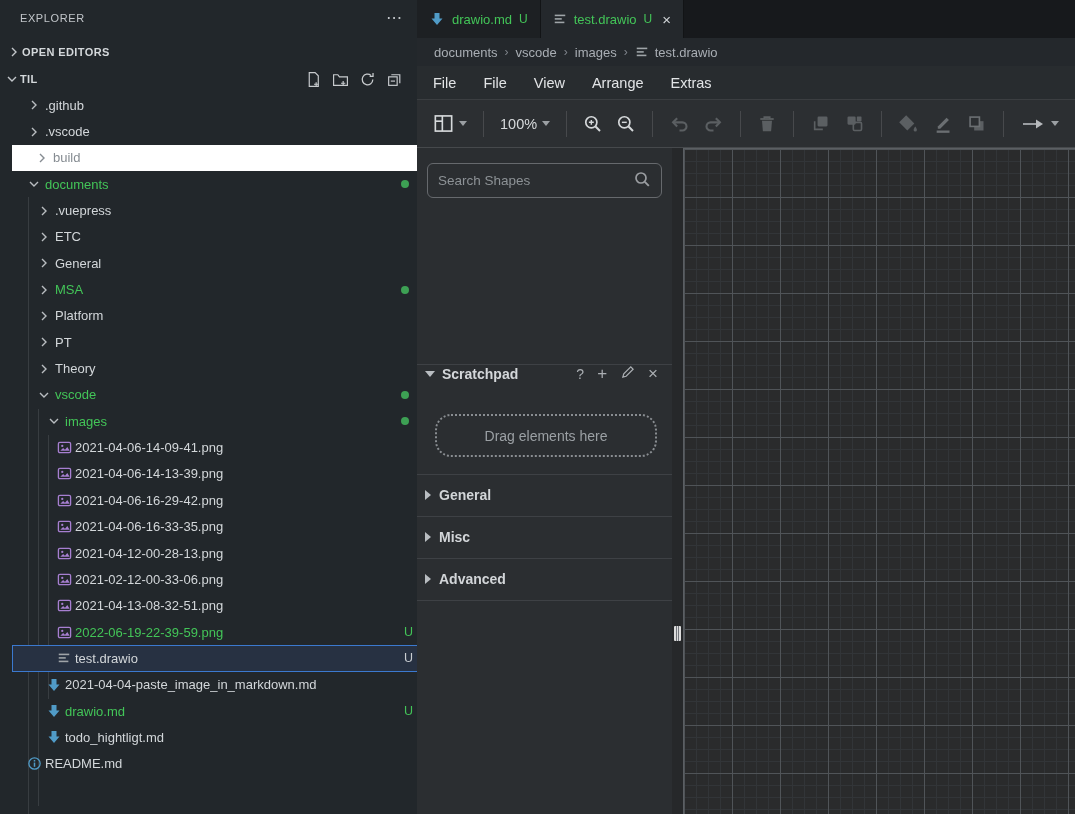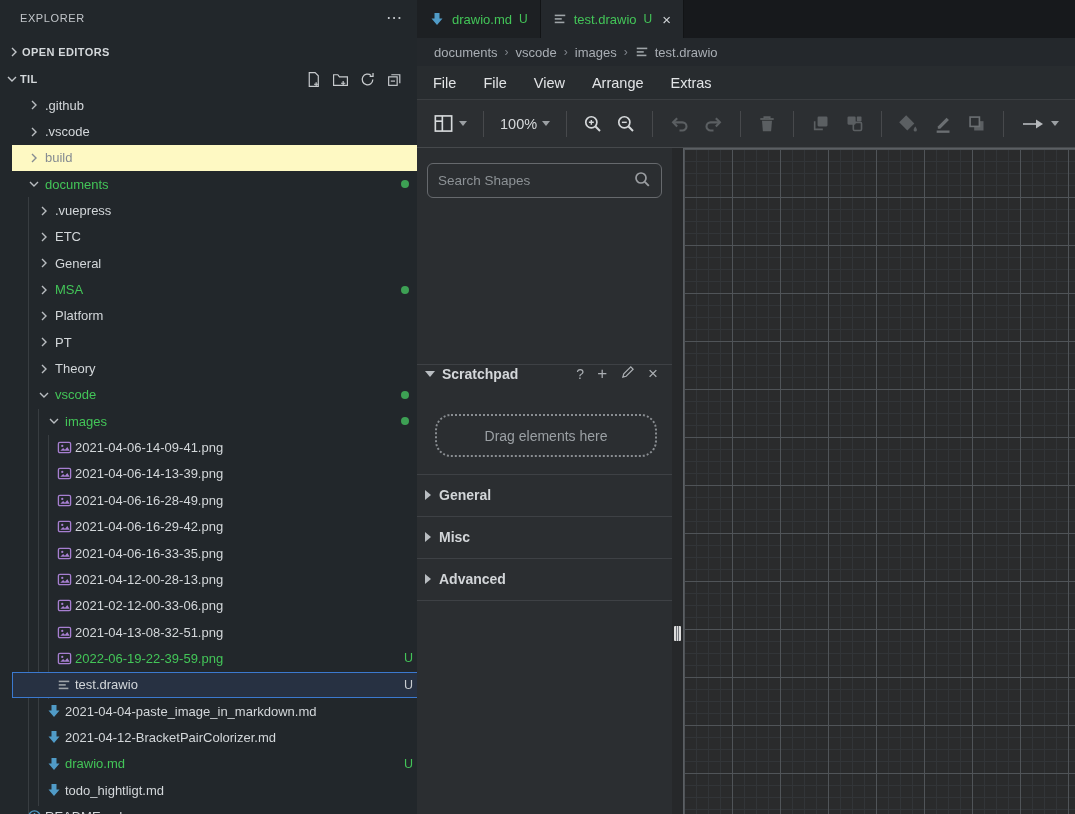--- a/index.html
+++ b/index.html
@@ -22,21 +22,21 @@
   .til-actions { margin-left:auto; display:flex; align-items:center; gap:10px;
     padding-right:14px; }
   .til-actions svg { display:block; }
   .chev { flex:0 0 16px; display:flex; align-items:center; justify-content:center; }
   .tree { position:absolute; top:92px; left:12px; width:100%; height:722px; }
   .row { display:flex; align-items:center; height:26.35px; width:100%;
     color:#d3d7da; font-size:13px; cursor:pointer; position:relative; }
   .row .label { white-space:nowrap; }
   .row .slot { flex:0 0 16px; display:flex; align-items:center; justify-content:center; margin-right:3px;}
   .row.green .label { color:#43c558; }
-  .row.dim { background:#fef9c3; }
+  .row.dim { background:#ffffff;padding-left:8px; }
   .row.dim .label { color:#868c92; }
   .row.dim .chev-i path{ stroke:#868c92; }
   .row.selected { background:#273142; box-shadow:inset 0 0 0 1px #3b79cf; }
   .dot { width:8px; height:8px; border-radius:50%; background:#3da054;
     margin-left:auto; margin-right:20px; flex:0 0 8px; }
   .badge { margin-left:auto; margin-right:16px; color:#43c558; font-size:12.5px; }
   .row.selected .badge { color:#c9cdd1; }
   .guide { position:absolute; width:1px; background:#383d41; }
 
   
@@ -315,31 +315,20 @@
         </div>
         <div class="row">
           <span style="flex: 0 0 44px;"></span>
           <span class="slot">
             <svg width="15" height="15" viewBox="0 0 16 16">
               <rect x="1.5" y="2.5" width="13" height="11" rx="1.5" fill="none" stroke="#a77fd1" stroke-width="1.4"></rect>
               <circle cx="5.6" cy="6.3" r="1.2" fill="#a77fd1"></circle>
               <path d="M3.5 11.5l3-3 2 2 2.5-3 2.5 4z" fill="#a77fd1"></path>
             </svg>
           </span>
-          <span class="label">2021-04-06-16-28-49.png</span>
-        </div>
-        <div class="row">
-          <span style="flex: 0 0 44px;"></span>
-          <span class="slot">
-            <svg width="15" height="15" viewBox="0 0 16 16">
-              <rect x="1.5" y="2.5" width="13" height="11" rx="1.5" fill="none" stroke="#a77fd1" stroke-width="1.4"></rect>
-              <circle cx="5.6" cy="6.3" r="1.2" fill="#a77fd1"></circle>
-              <path d="M3.5 11.5l3-3 2 2 2.5-3 2.5 4z" fill="#a77fd1"></path>
-            </svg>
-          </span>
           <span class="label">2021-04-06-16-29-42.png</span>
         </div>
         <div class="row">
           <span style="flex: 0 0 44px;"></span>
           <span class="slot">
             <svg width="15" height="15" viewBox="0 0 16 16">
               <rect x="1.5" y="2.5" width="13" height="11" rx="1.5" fill="none" stroke="#a77fd1" stroke-width="1.4"></rect>
               <circle cx="5.6" cy="6.3" r="1.2" fill="#a77fd1"></circle>
               <path d="M3.5 11.5l3-3 2 2 2.5-3 2.5 4z" fill="#a77fd1"></path>
             </svg>
@@ -404,29 +393,20 @@
           <span class="badge">U</span>
         </div>
         <div class="row">
           <span style="flex: 0 0 34px;"></span>
           <span class="slot">
             <svg width="16" height="16" viewBox="0 0 16 16">
               <path d="M8 14L2.5 7.5H5.5V2h5v5.5h3z" fill="#509bc7"></path>
             </svg>
           </span>
           <span class="label">2021-04-04-paste_image_in_markdown.md</span>
-        </div>
-        <div class="row">
-          <span style="flex: 0 0 34px;"></span>
-          <span class="slot">
-            <svg width="16" height="16" viewBox="0 0 16 16">
-              <path d="M8 14L2.5 7.5H5.5V2h5v5.5h3z" fill="#509bc7"></path>
-            </svg>
-          </span>
-          <span class="label">2021-04-12-BracketPairColorizer.md</span>
         </div>
         <div class="row green">
           <span style="flex: 0 0 34px;"></span>
           <span class="slot">
             <svg width="16" height="16" viewBox="0 0 16 16">
               <path d="M8 14L2.5 7.5H5.5V2h5v5.5h3z" fill="#509bc7"></path>
             </svg>
           </span>
           <span class="label">drawio.md</span>
           <span class="badge">U</span>

